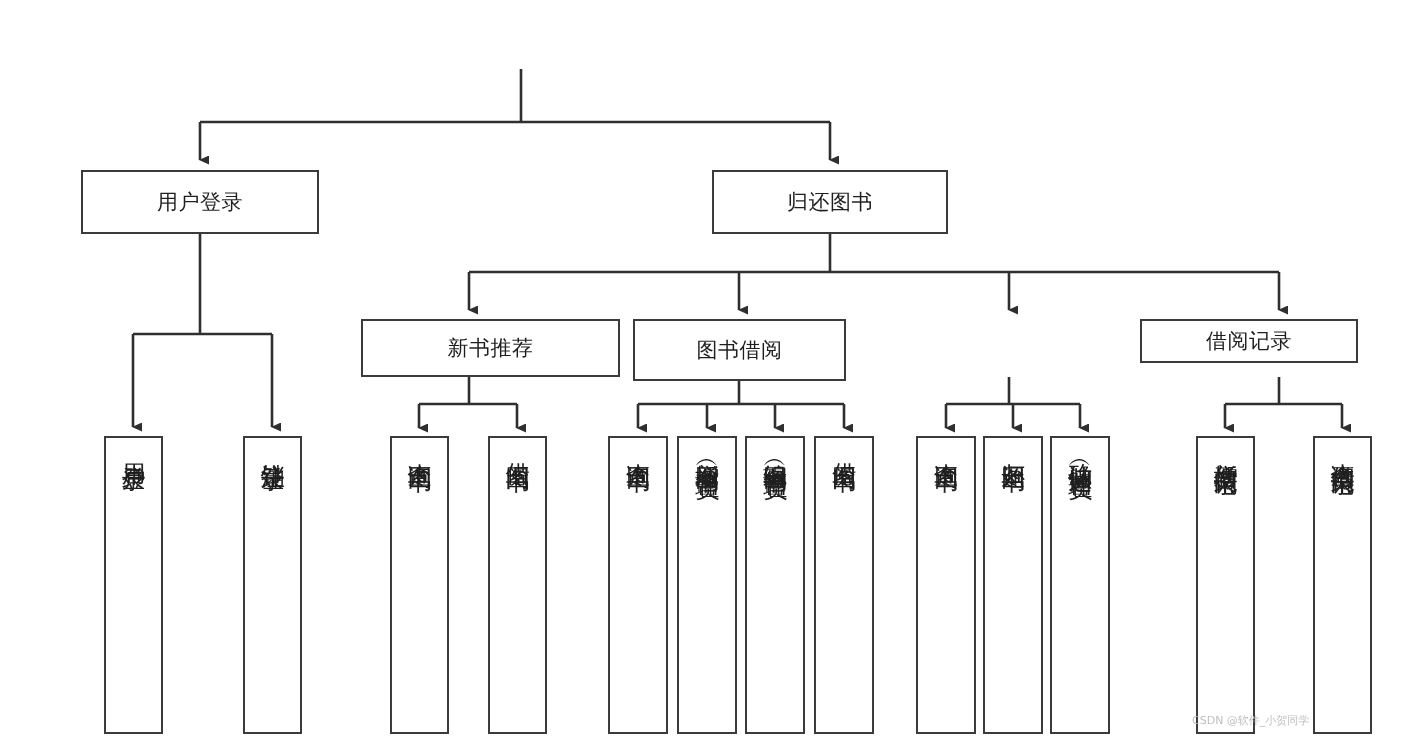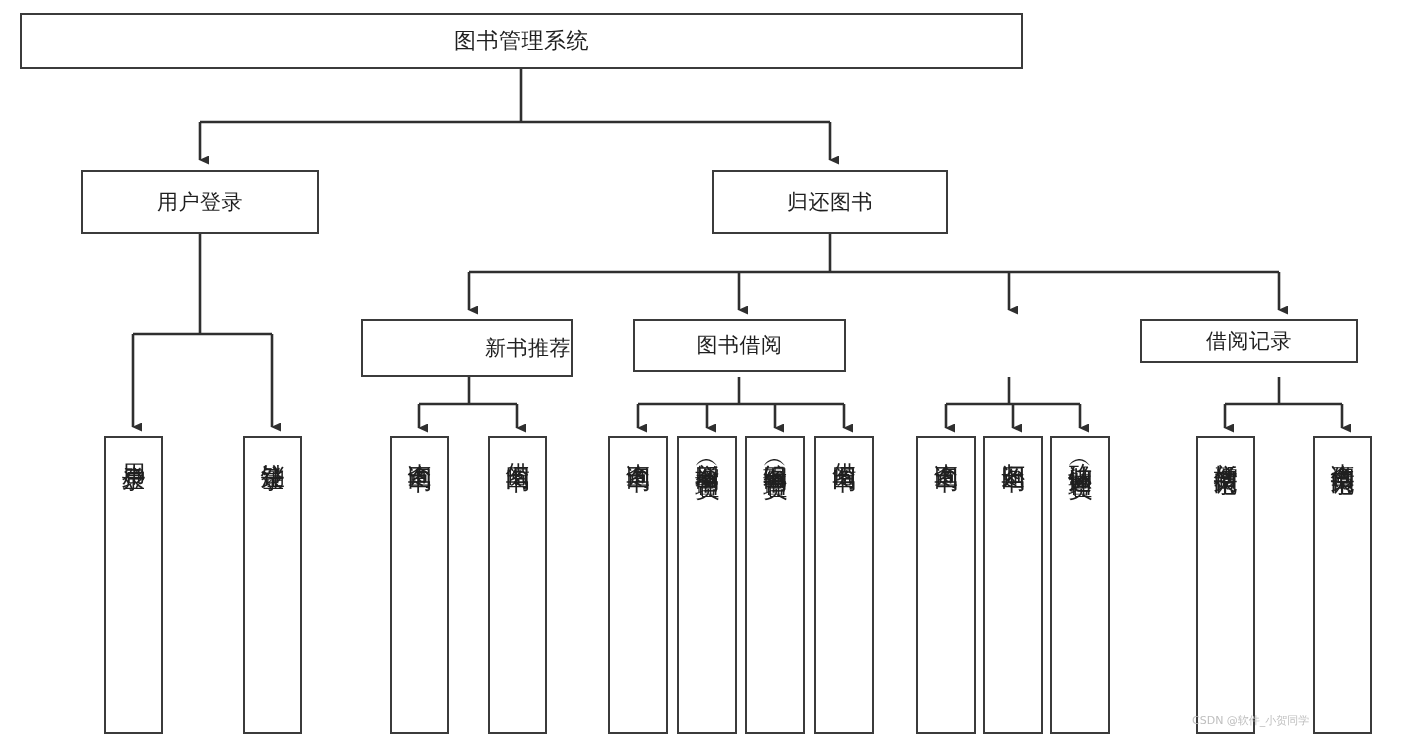--- a/index.html
+++ b/index.html
@@ -128,37 +128,34 @@
       <path d="M1013,404 L1013,428" marker-end="url(#ah)"></path>
       <path d="M1080,404 L1080,428" marker-end="url(#ah)"></path>
 
       <path d="M1279,377 L1279,404"></path>
       <path d="M1225,404 L1342,404"></path>
       <path d="M1225,404 L1225,428" marker-end="url(#ah)"></path>
       <path d="M1342,404 L1342,428" marker-end="url(#ah)"></path>
     </g>
   </svg>
 
-  <div class="node h root" style="left:20px; top:13px; width:1003px; height:56px;">
-    <span class="lbl">图书管理系统</span>
-  </div>
 
   <div class="node h" style="left:81px; top:170px; width:238px; height:64px;">
     <span class="lbl">用户登录</span>
   </div>
 
   <div class="node h" style="left:712px; top:170px; width:236px; height:64px;">
     <span class="lbl">归还图书</span>
   </div>
 
-  <div class="node h" style="left:361px; top:319px; width:212px; height:58px;justify-content:flex-end;">
+  <div class="node h" style="left:361px; top:319px; width:259px; height:58px;">
     <span class="lbl">新书推荐</span>
   </div>
 
-  <div class="node h" style="left:633px; top:319px; width:213px; height:53px;">
+  <div class="node h" style="left:633px; top:319px; width:213px; height:62px;">
     <span class="lbl">图书借阅</span>
   </div>
 
 
   <div class="node h" style="left:1140px; top:319px; width:218px; height:44px;">
     <span class="lbl">借阅记录</span>
   </div>
 
   <div class="node v" style="left:104px; top:436px; width:59px; height:298px;">
     <span class="lbl">用户登录</span>

